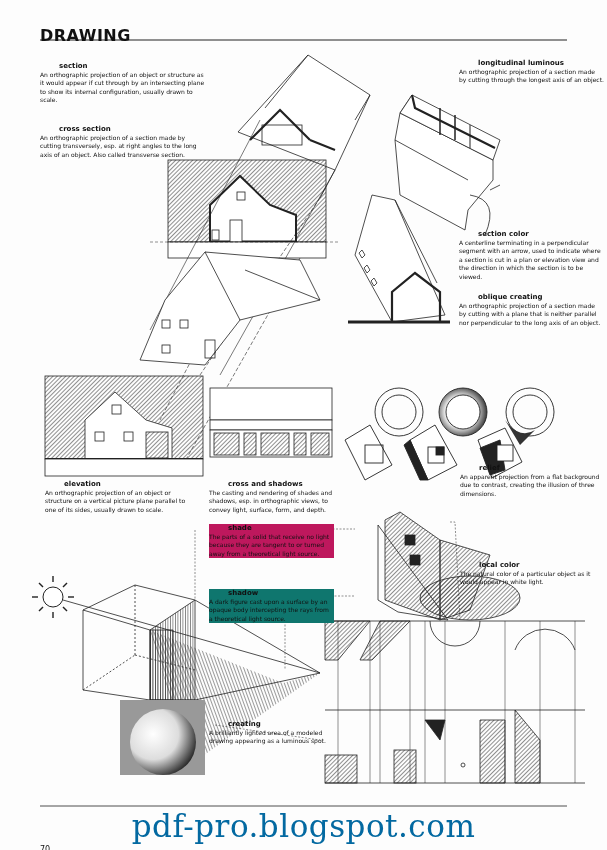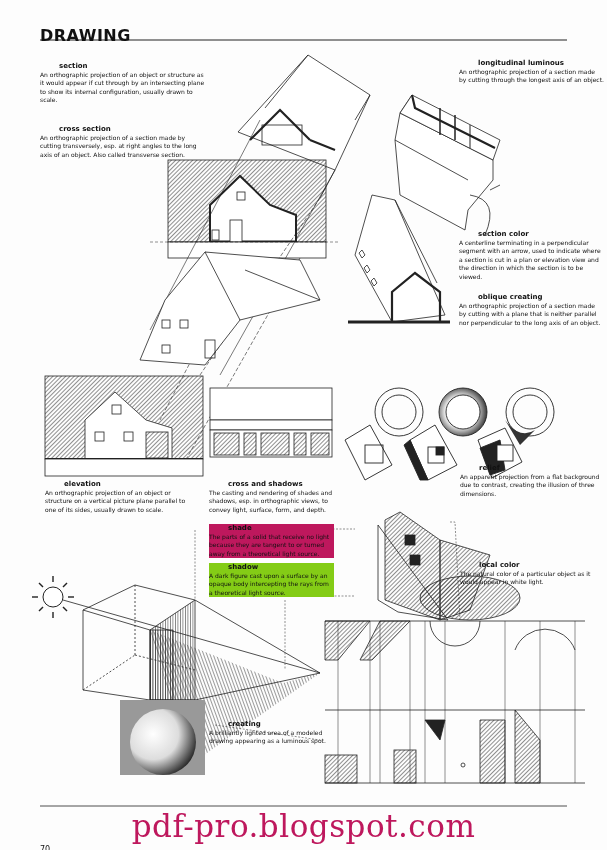--- a/index.html
+++ b/index.html
@@ -4,21 +4,21 @@
 <style>
   html,body{margin:0;padding:0;background:#fdfdfd;}
   body{width:607px;height:850px;position:relative;overflow:hidden;font-family:"DejaVu Sans",sans-serif;color:#111;}
   .abs{position:absolute;}
   .hdr{left:40px;top:26px;font-family:"DejaVu Sans",sans-serif;font-weight:bold;font-size:16px;letter-spacing:0.5px;}
   .term{font-weight:bold;font-size:7px;line-height:9px;padding-left:19px;}
   .def{font-size:6px;line-height:8.4px;}
   .block{width:165px;}
   svg{position:absolute;left:0;top:0;}
   .pageno{left:40px;top:809px;font-size:8px;margin-top:36px;}
-  .wm{left:0;width:607px;top:808px;text-align:center;font-family:"DejaVu Serif",serif;font-size:31px;letter-spacing:0.5px;color:#be185d;}
+  .wm{left:0;width:607px;top:808px;text-align:center;font-family:"DejaVu Serif",serif;font-size:31px;letter-spacing:0.5px;color:#0369a1;}
 </style>
 </head>
 <body>
 
 <svg width="607" height="850" viewBox="0 0 607 850">
   <defs>
     <pattern id="hatch" width="3" height="3" patternUnits="userSpaceOnUse" patternTransform="rotate(45)">
       <line x1="0" y1="0" x2="0" y2="3" stroke="#222" stroke-width="1"></line>
     </pattern>
     <pattern id="hatchV" width="2.5" height="3" patternUnits="userSpaceOnUse">
@@ -262,21 +262,21 @@
 <div class="abs" style="left:209px;top:480px;width:135px;">
   <div class="term">cross and shadows</div>
   <div class="def">The casting and rendering of shades and shadows, esp. in orthographic views, to convey light, surface, form, and depth.</div>
 </div>
 
 <div class="abs" style="left:209px;top:524px;width:125px;background:#be185d;">
   <div class="term">shade</div>
   <div class="def">The parts of a solid that receive no light because they are tangent to or turned away from a theoretical light source.</div>
 </div>
 
-<div class="abs" style="left:209px;top:563px;width:125px;background:#84cc16;">
+<div class="abs" style="left:209px;top:589px;width:125px;background:#0f766e;">
   <div class="term">shadow</div>
   <div class="def">A dark figure cast upon a surface by an opaque body intercepting the rays from a theoretical light source.</div>
 </div>
 
 <div class="abs" style="left:460px;top:464px;width:145px;">
   <div class="term">relief</div>
   <div class="def">An apparent projection from a flat background due to contrast, creating the illusion of three dimensions.</div>
 </div>
 
 <div class="abs" style="left:460px;top:522px;width:145px;margin-top:39px;">

